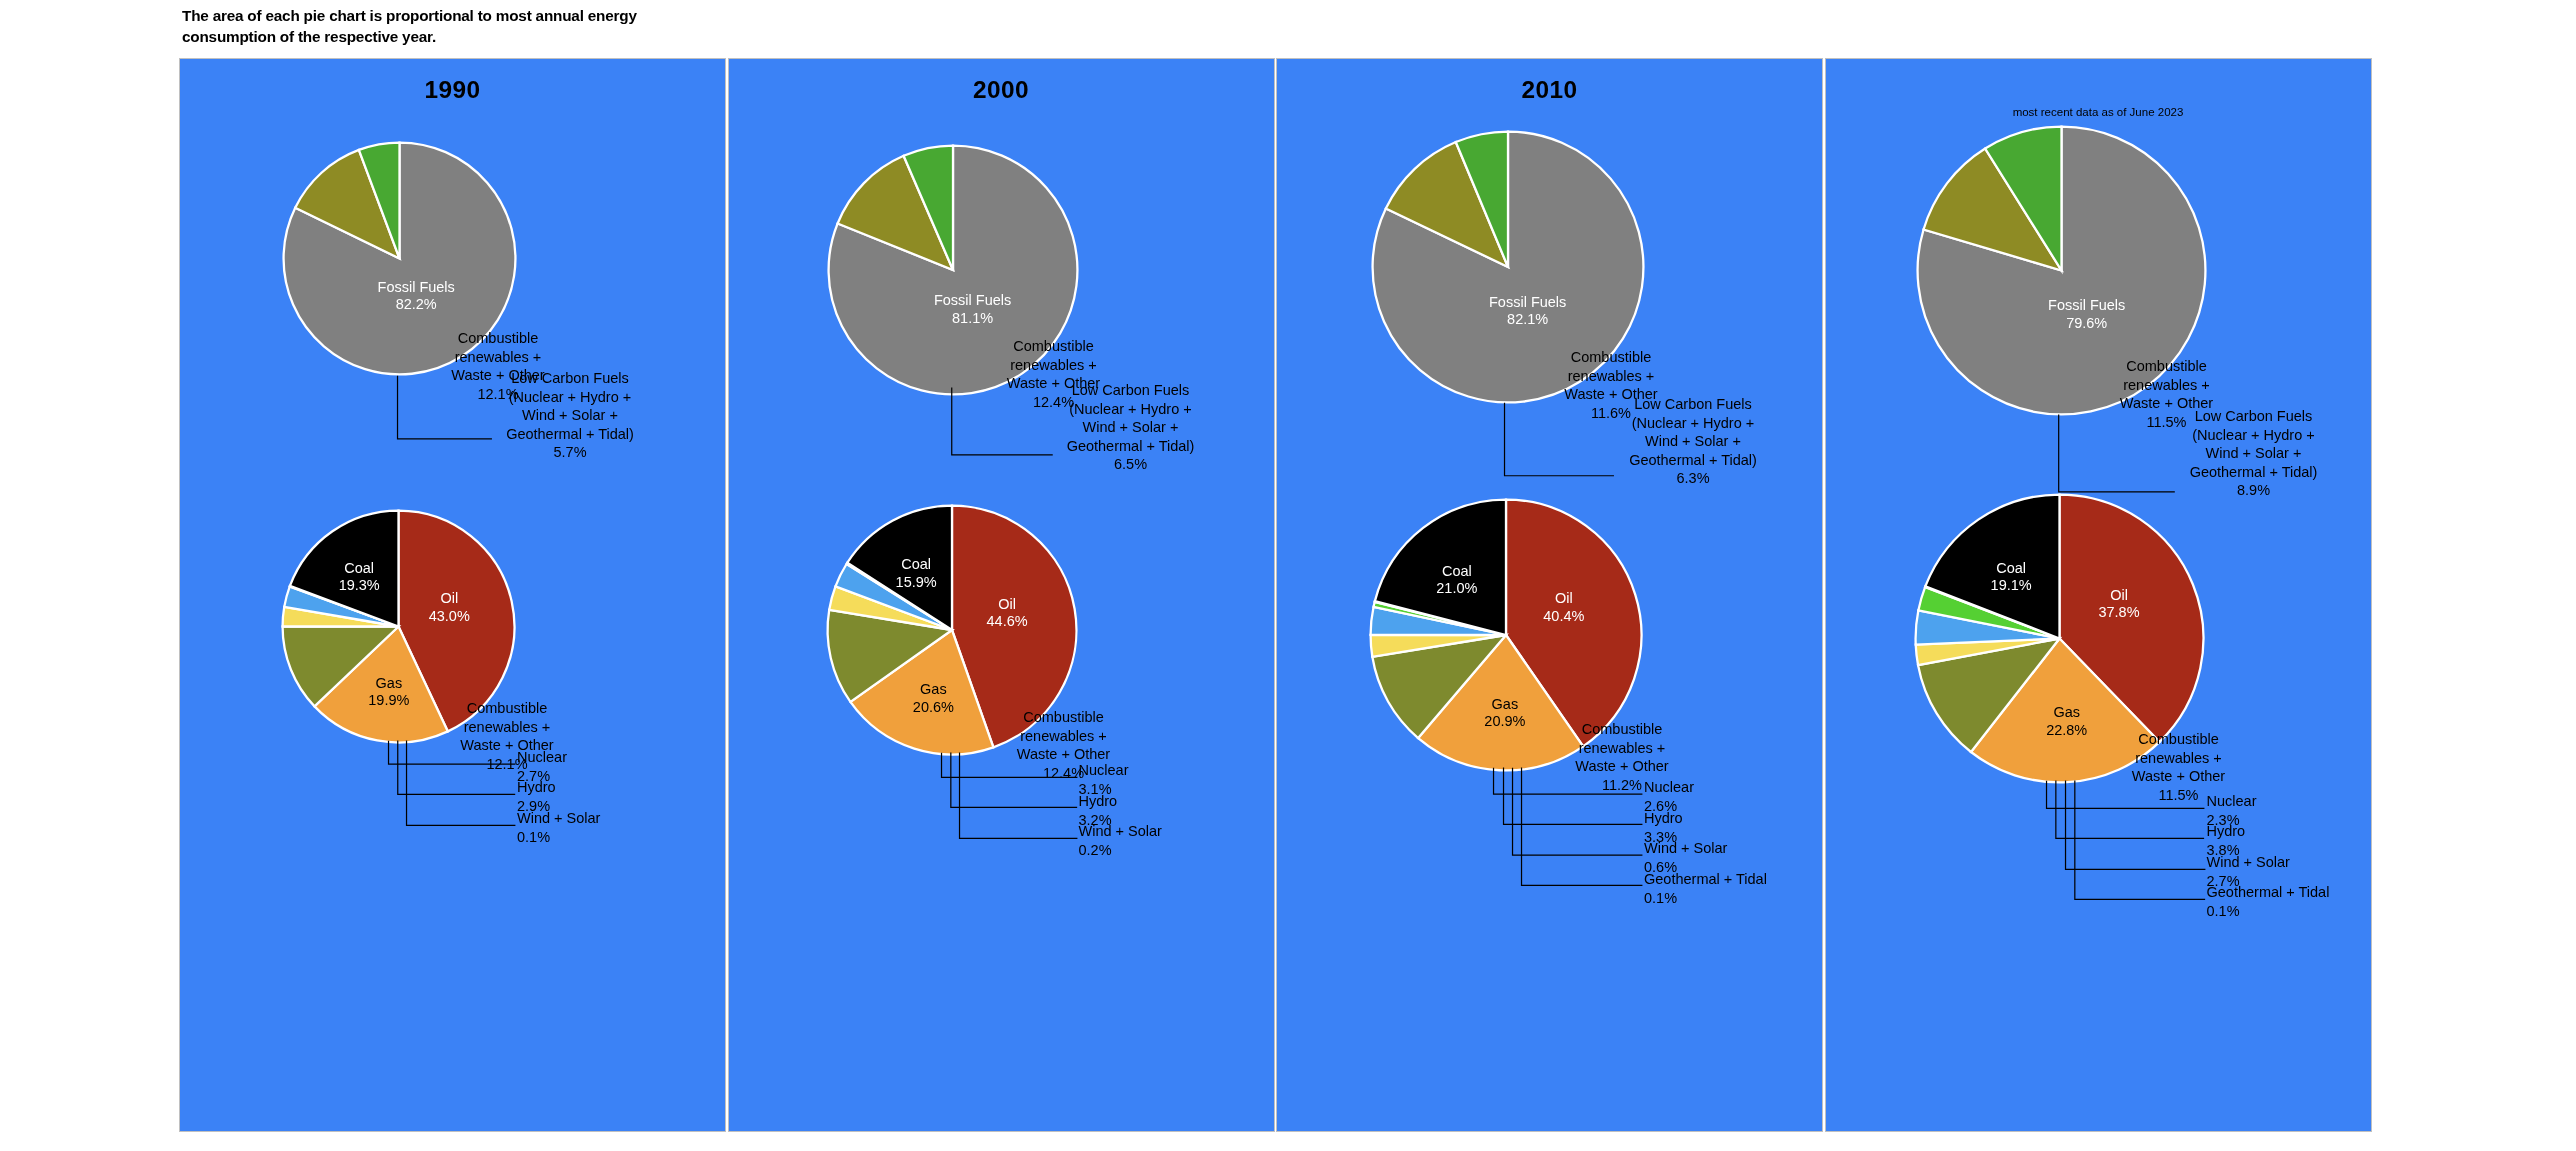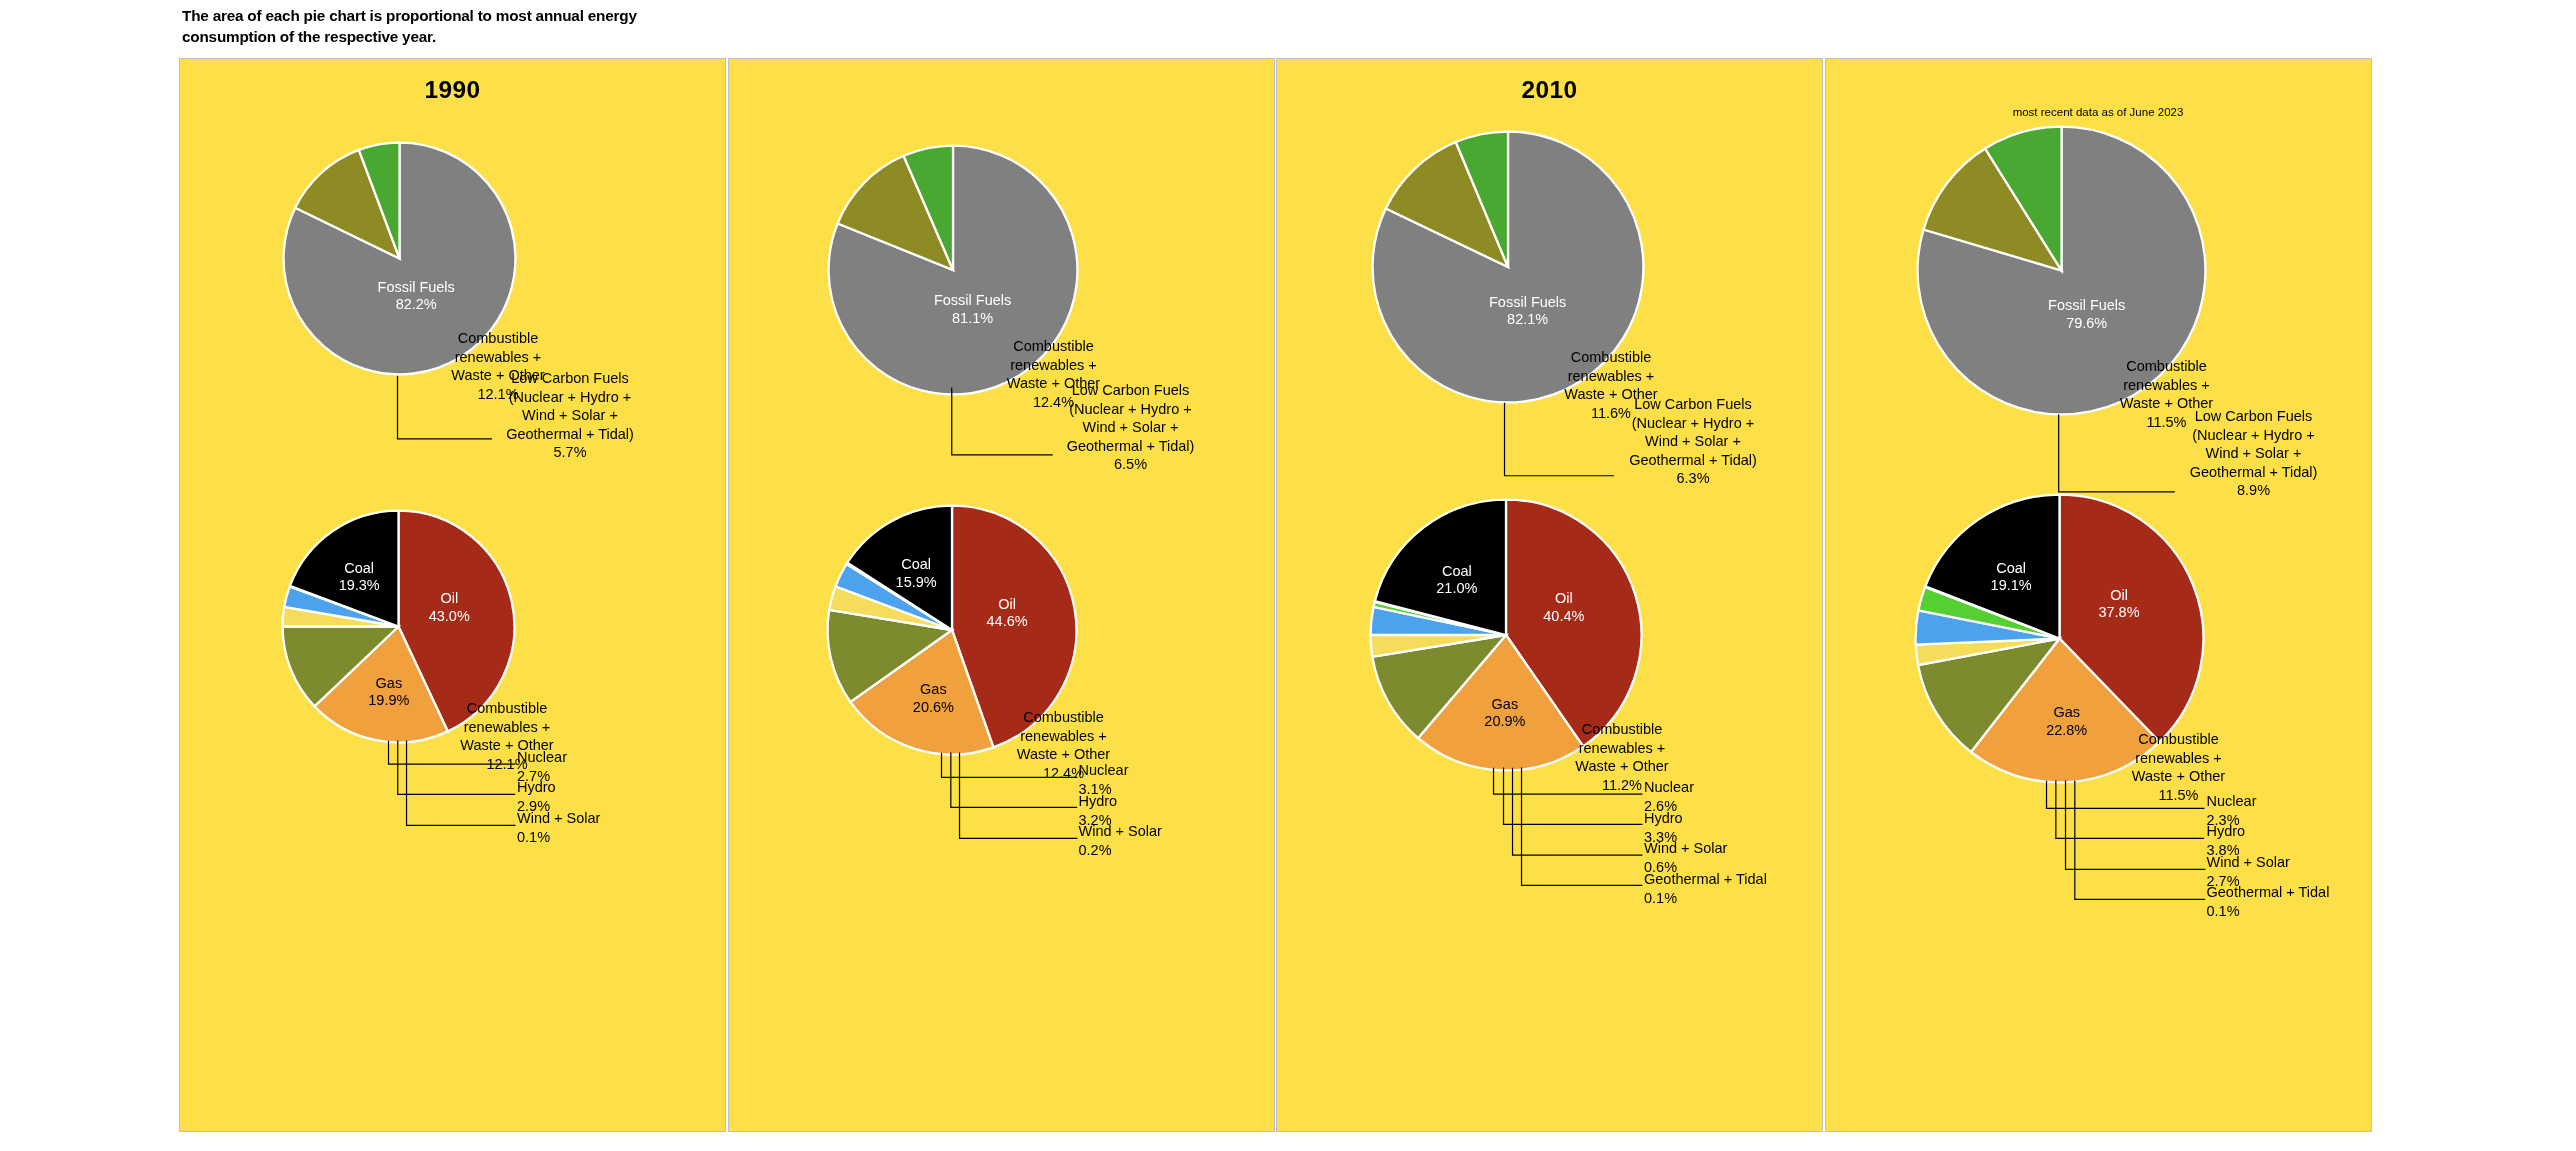--- a/index.html
+++ b/index.html
@@ -23,21 +23,21 @@
   #panels{
     position:absolute;
     left:0; top:58px;
     width:2576px; height:1077px;
     display:flex;
     gap:0px;
   }
   .panel{
     position:relative;
     border:1.5px solid #c0c0c0;
-    background:#fde047;
+    background:#3b82f6;
     box-sizing:border-box;
     height:1074px;
   }
   .panel-title{
     position:absolute;
     left:0; right:0;
     top:17px;
     text-align:center;
     font-size:24.4px;
     font-weight:bold;
@@ -136,20 +136,21 @@
       <svg class="leader" width="124" height="60" style="left: 216px; top: 680px;" viewBox="0 0 162.234 78.7969">
         <path d="M 2 2 L 2 72.79999999999995 L 156.23999999999995 72.79999999999995" stroke="#000" fill="none" stroke-width="1.6"></path>
       </svg>
       <div class="callout-text left" style="left: 337px; top: 750px; width: 153px;">Wind + Solar
 0.1%</div>
       <svg class="leader" width="115" height="91" style="left: 225px; top: 680px;" viewBox="0 0 150.234 118.797">
         <path d="M 2 2 L 2 112.79999999999995 L 144.23999999999995 112.79999999999995" stroke="#000" fill="none" stroke-width="1.6"></path>
       </svg>
     </div>
     <div class="panel" style="width: 547px; margin-left: 1.5px;">
+      <div class="panel-title">2000</div>
       <div class="pie-wrap" style="left: 95px; top: 82px; width: 258px; height: 258px;">
         <svg width="258" height="258" viewBox="0 0 338 338">
           <path d="M 169.00184048040686 169.00184048040686 L 169.00184048040686 6 A 163.00184048040686 163.00184048040686 0 1 1 17.826573542223883 108.04580168055433 Z" fill="#808080" stroke="#ffffff" stroke-width="3"></path>
           <path d="M 169.00184048040686 169.00184048040686 L 17.826573542223883 108.04580168055433 A 163.00184048040686 163.00184048040686 0 0 1 104.26600336402619 19.406147384511087 Z" fill="#8E8B24" stroke="#ffffff" stroke-width="3"></path>
           <path d="M 169.00184048040686 169.00184048040686 L 104.26600336402619 19.406147384511087 A 163.00184048040686 163.00184048040686 0 0 1 169.00184048040668 6 Z" fill="#48A832" stroke="#ffffff" stroke-width="3"></path>
           <text class="slice-label light" x="194.6521098142883" y="221.36902943821048"><tspan x="194.6521098142883" dy="-0.6em">Fossil Fuels</tspan><tspan x="194.6521098142883" dy="1.2em">81.1%</tspan></text>
         </svg>
       </div>
       <div class="callout-text center" style="left: 258px; top: 278px; width: 134px;">Combustible
 renewables +

